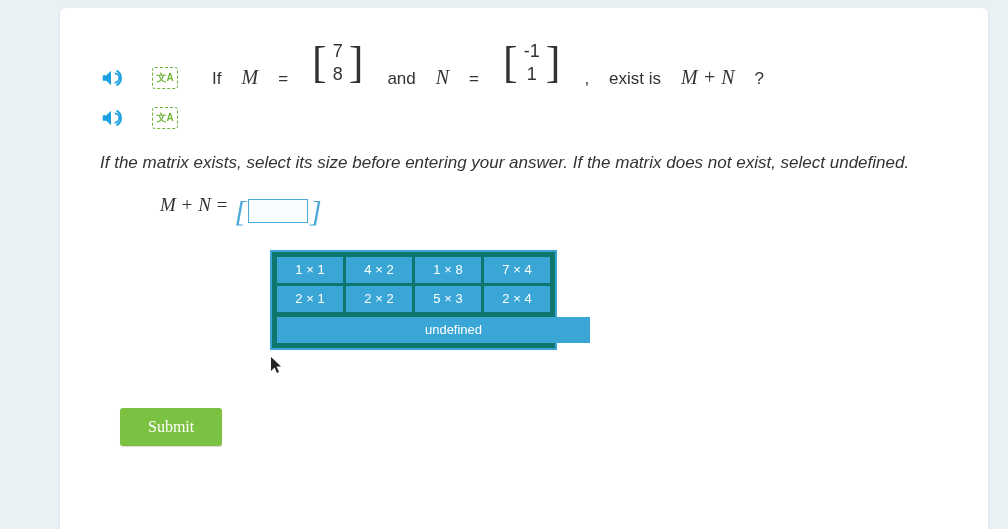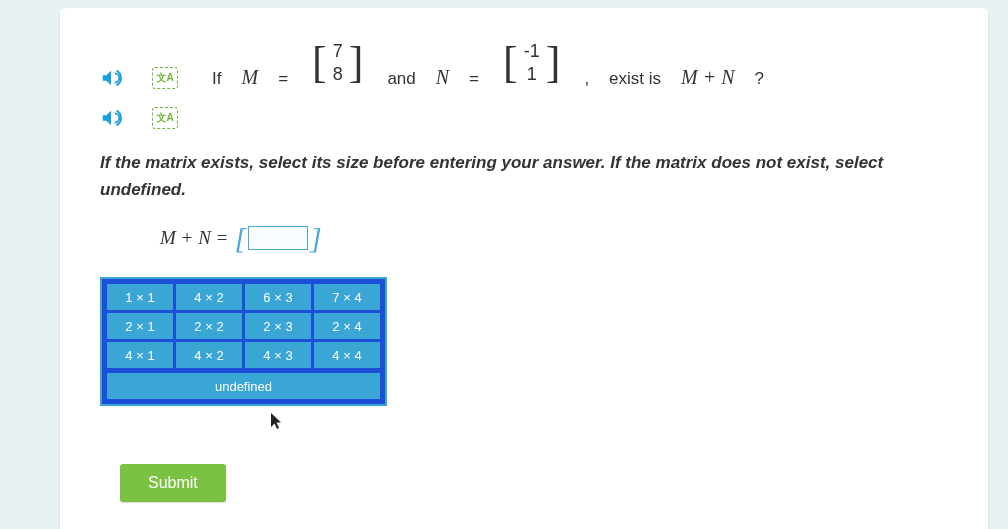--- a/index.html
+++ b/index.html
@@ -26,21 +26,20 @@
     margin-bottom: 18px;
     color: #333;
     font-size: 17px;
     gap: 20px;
   }
   .line2-text {
     color: #333;
     font-size: 17px;
     font-style: italic;
     line-height: 1.6;
-    font-weight: bold;
   }
   .speaker-icon {
     color: #1a9fe0;
     margin-right: 10px;
     display: inline-flex;
     align-items: center;
   }
   .speaker-icon svg { width: 22px; height: 22px; }
   .lang-icon {
     display: inline-flex;
@@ -76,77 +75,79 @@
     font-family: 'Times New Roman', serif;
   }
   .answer-line {
     margin-left: 60px;
     margin-top: 10px;
     margin-bottom: 22px;
     font-style: italic;
     font-family: 'Times New Roman', serif;
     font-size: 19px;
     display: flex;
-    align-items: center;
     color: #333;
   }
   .answer-box-wrap {
     display: inline-flex;
     align-items: center;
     margin-left: 6px;
   }
   .big-lb, .big-rb {
     font-size: 30px;
     font-weight: 100;
     color: #4ca8d8;
   }
   .answer-input {
     width: 58px;
     height: 22px;
     border: 1px solid #4ca8d8;
     background: #fafdff;
     margin: 0 2px;
   }
   .size-grid {
+    margin-left: 170px;
     border: 2px solid #3aa6d6;
     border-collapse: separate;
     border-spacing: 3px;
-    background: #1d4ed8;
+    background: #0f766e;
     padding: 2px;
   }
   .size-grid td {
     padding: 0;
   }
   .size-btn {
     width: 66px;
     height: 26px;
     background: #3aa6d6;
     color: #fff;
     font-size: 13px;
     border: none;
     cursor: pointer;
     display: flex;
     align-items: center;
     justify-content: center;
   }
   .size-btn.wide {
     width: 100%;
+    padding-left: 40px;
   }
   .undef-row td { padding-top: 2px; }
   .submit-btn {
     margin-top: 30px;
     margin-left: 20px;
     background: #7cc242;
     color: #fff;
     border: none;
     border-radius: 3px;
     padding: 10px 28px;
     font-size: 16px;
     cursor: pointer;
     box-shadow: 0 1px 1px rgba(0,0,0,0.15);
+    font-family: Liberation Serif, serif;
   }
   .cursor-arrow {
     margin-left: 170px;
     margin-top: 6px;
     color: #222;
   }
 </style>
 </head>
 <body>
 
@@ -217,52 +218,38 @@
   <table class="size-grid">
     <tbody>
         <tr>
       <td>
             <div class="size-btn">1 × 1</div>
           </td>
       <td>
             <div class="size-btn">4 × 2</div>
           </td>
       <td>
-            <div class="size-btn">6 × 3</div>
+            <div class="size-btn">1 × 8</div>
           </td>
       <td>
             <div class="size-btn">7 × 4</div>
           </td>
     </tr>
     <tr>
       <td>
             <div class="size-btn">2 × 1</div>
           </td>
       <td>
             <div class="size-btn">2 × 2</div>
           </td>
       <td>
-            <div class="size-btn">2 × 3</div>
+            <div class="size-btn">5 × 3</div>
           </td>
       <td>
             <div class="size-btn">2 × 4</div>
-          </td>
-    </tr>
-    <tr>
-      <td>
-            <div class="size-btn">4 × 1</div>
-          </td>
-      <td>
-            <div class="size-btn">4 × 2</div>
-          </td>
-      <td>
-            <div class="size-btn">4 × 3</div>
-          </td>
-      <td>
-            <div class="size-btn">4 × 4</div>
           </td>
     </tr>
     <tr class="undef-row">
       <td colspan="4">
             <div class="size-btn wide">undefined</div>
           </td>
     </tr>
   </tbody>
     </table>
 

